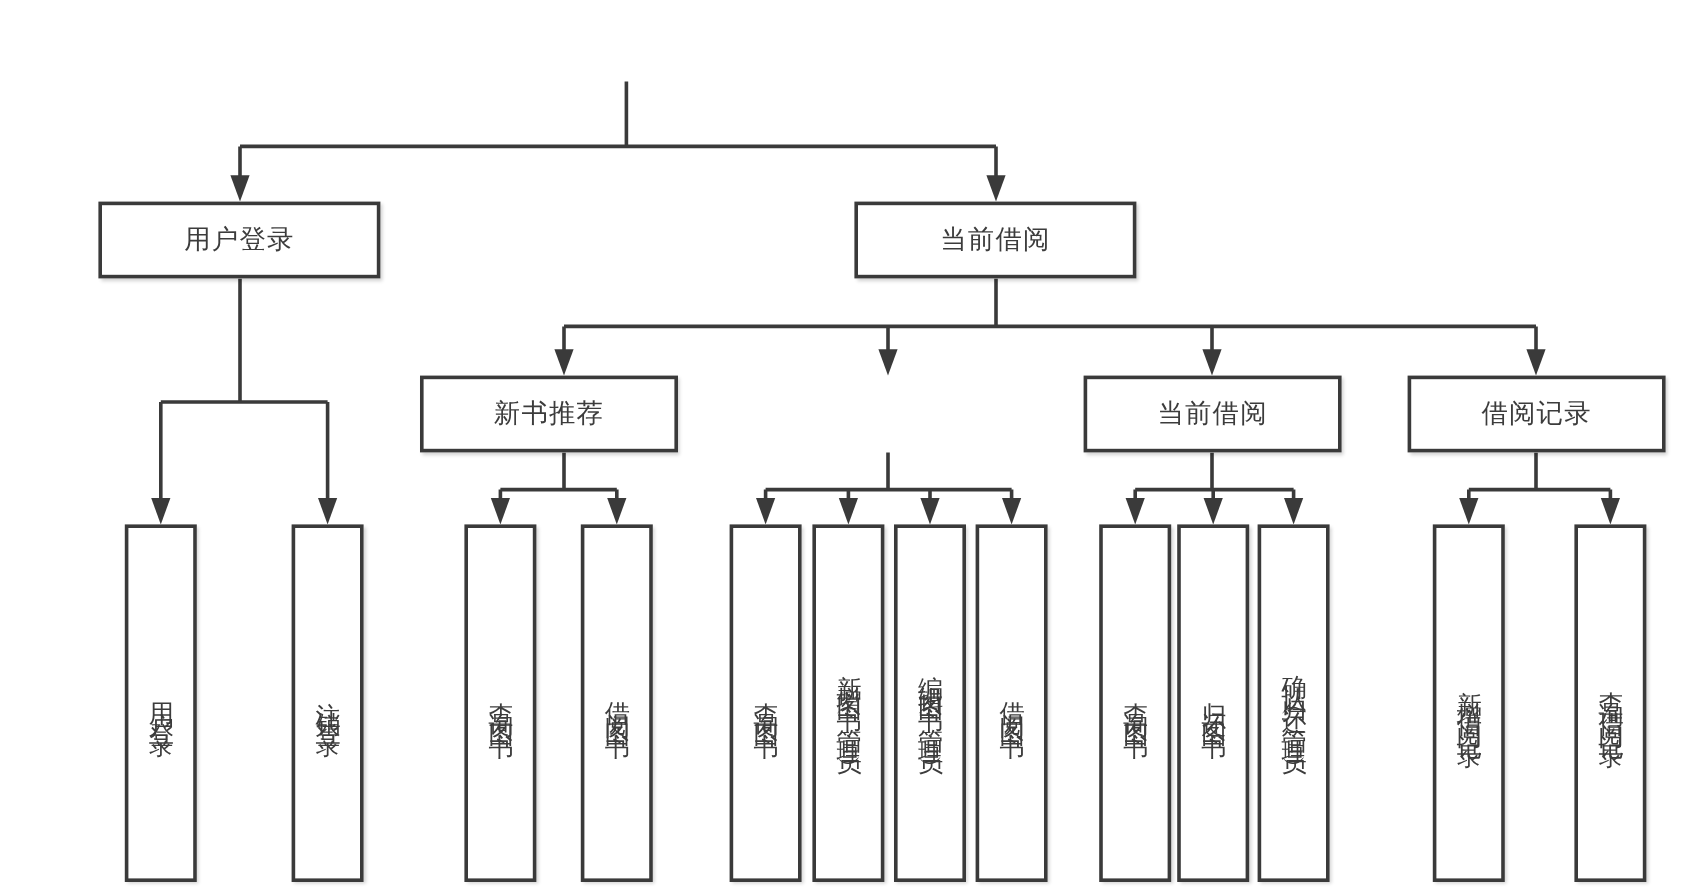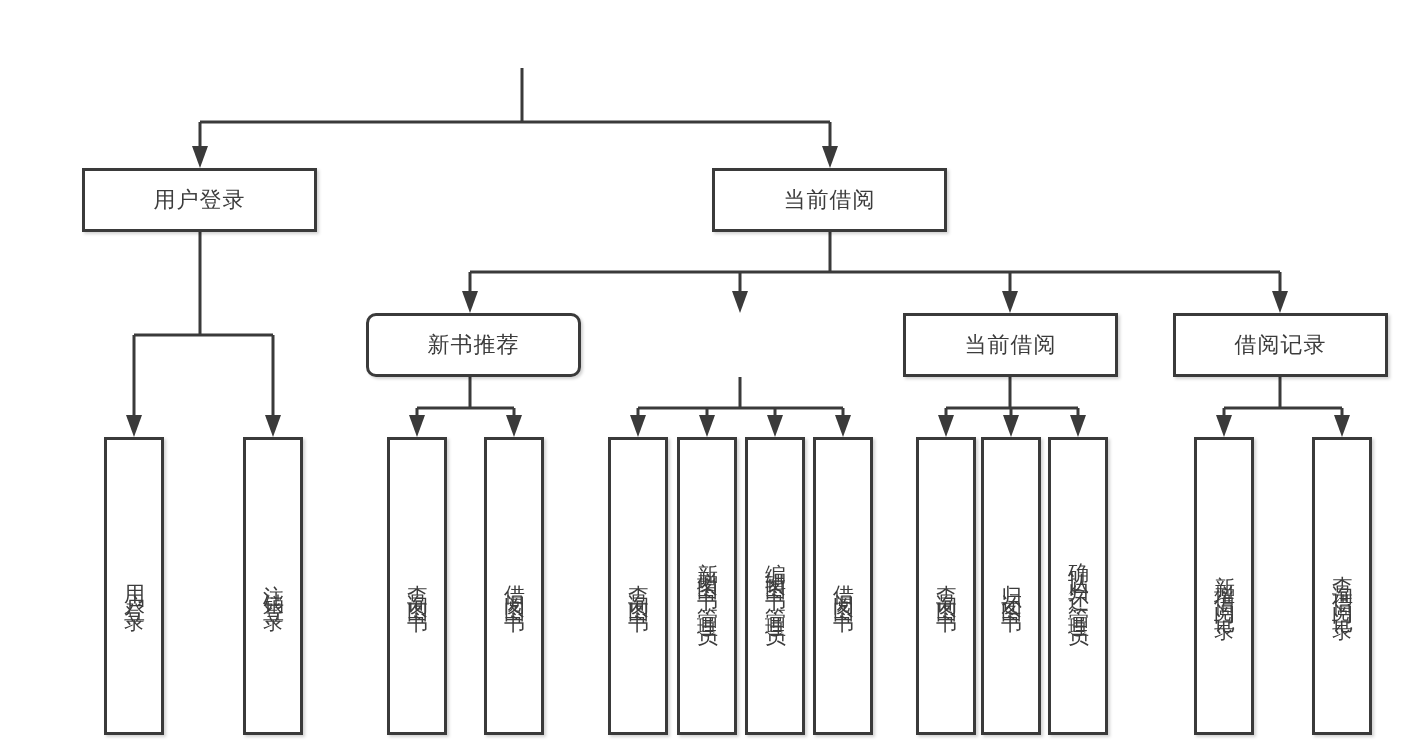--- a/index.html
+++ b/index.html
@@ -110,21 +110,21 @@
   </svg>
 
 
   <div class="node lvl2" style="left:82px;">
     <span>用户登录</span>
   </div>
   <div class="node lvl2" style="left:712px;">
     <span>当前借阅</span>
   </div>
 
-  <div class="node lvl3" style="left:366px;border-radius:10px;">
+  <div class="node lvl3" style="left:350px;">
     <span>新书推荐</span>
   </div>
   <div class="node lvl3" style="left:903px;">
     <span>当前借阅</span>
   </div>
   <div class="node lvl3" style="left:1173px;">
     <span>借阅记录</span>
   </div>
 
   <div class="node leaf" style="left:104px;">

